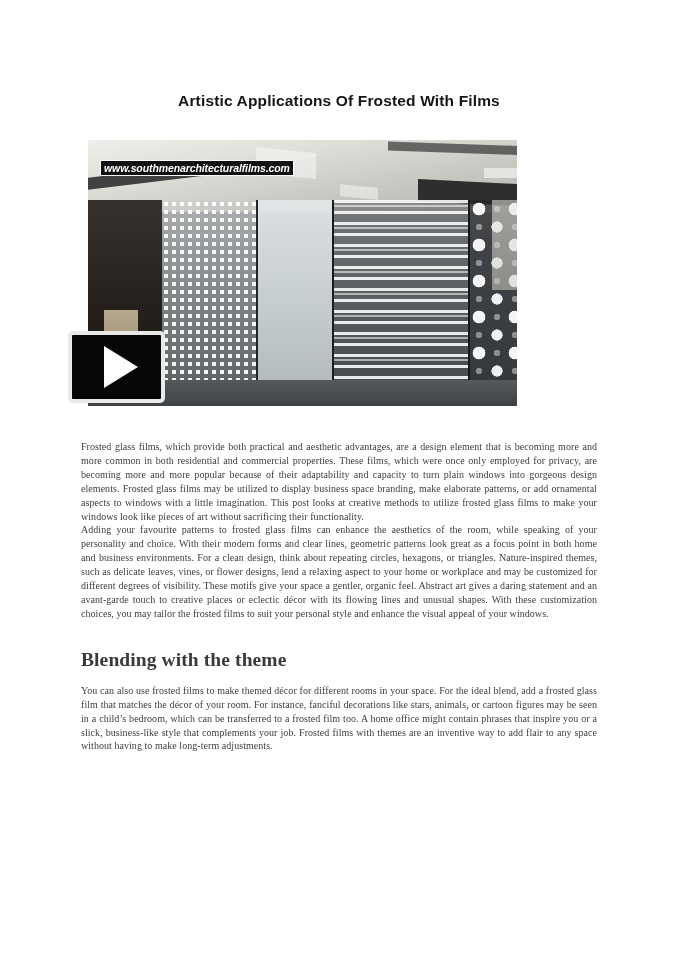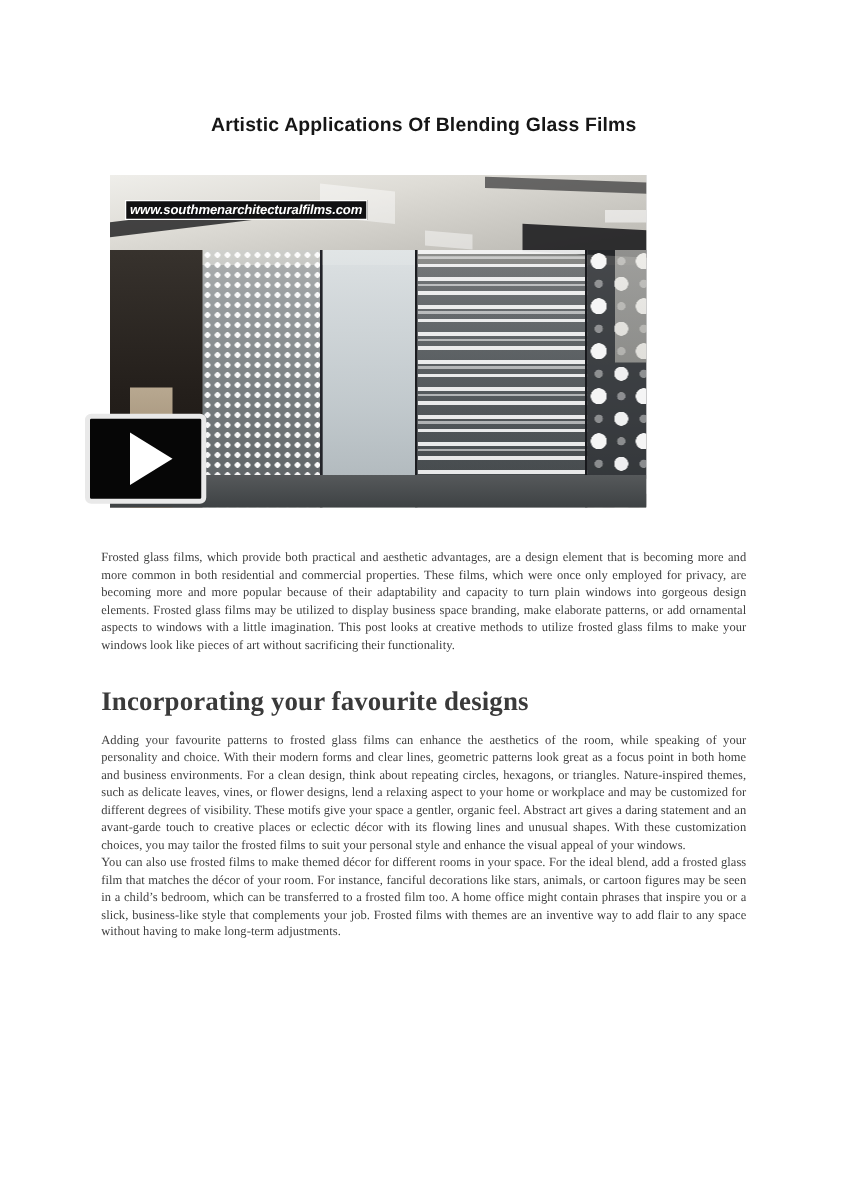--- a/index.html
+++ b/index.html
@@ -249,21 +249,21 @@
     margin: 28px 0 13px 0;
     font-size: 19.5px;
     line-height: 22px;
   }
 </style>
 </head>
 <body>
 
 <div class="page">
 
-  <h1 class="doc-title">Artistic Applications Of Blending Glass Films</h1>
+  <h1 class="doc-title">Artistic Applications Of Frosted With Films</h1>
 
   <div class="figure">
 
     <div class="room">
 
       <div class="ceiling"></div>
       <div class="ceiling-beam b1"></div>
       <div class="ceiling-beam b2"></div>
       <div class="ceiling-beam b3"></div>
       <div class="ceiling-panel p1"></div>
@@ -345,21 +345,21 @@
   </div>
 
   <div class="play-button" role="button" aria-label="Play video">
     <span class="play-tri"></span>
   </div>
 
   <div class="content">
 
     <p class="body">Frosted glass films, which provide both practical and aesthetic advantages, are a design element that is becoming more and more common in both residential and commercial properties. These films, which were once only employed for privacy, are becoming more and more popular because of their adaptability and capacity to turn plain windows into gorgeous design elements. Frosted glass films may be utilized to display business space branding, make elaborate patterns, or add ornamental aspects to windows with a little imagination. This post looks at creative methods to utilize frosted glass films to make your windows look like pieces of art without sacrificing their functionality.</p>
 
-    <h2 class="section h-one">Incorporating your favourite designs</h2>
 
     <p class="body">Adding your favourite patterns to frosted glass films can enhance the aesthetics of the room, while speaking of your personality and choice. With their modern forms and clear lines, geometric patterns look great as a focus point in both home and business environments. For a clean design, think about repeating circles, hexagons, or triangles. Nature-inspired themes, such as delicate leaves, vines, or flower designs, lend a relaxing aspect to your home or workplace and may be customized for different degrees of visibility. These motifs give your space a gentler, organic feel. Abstract art gives a daring statement and an avant-garde touch to creative places or eclectic décor with its flowing lines and unusual shapes. With these customization choices, you may tailor the frosted films to suit your personal style and enhance the visual appeal of your windows.</p>
 
+    <h2 class="section h-two">Blending with the theme</h2>
 
     <p class="body">You can also use frosted films to make themed décor for different rooms in your space. For the ideal blend, add a frosted glass film that matches the décor of your room. For instance, fanciful decorations like stars, animals, or cartoon figures may be seen in a child’s bedroom, which can be transferred to a frosted film too. A home office might contain phrases that inspire you or a slick, business-like style that complements your job. Frosted films with themes are an inventive way to add flair to any space without having to make long-term adjustments.</p>
   </div>
 
 </div>
 
 </body></html>

